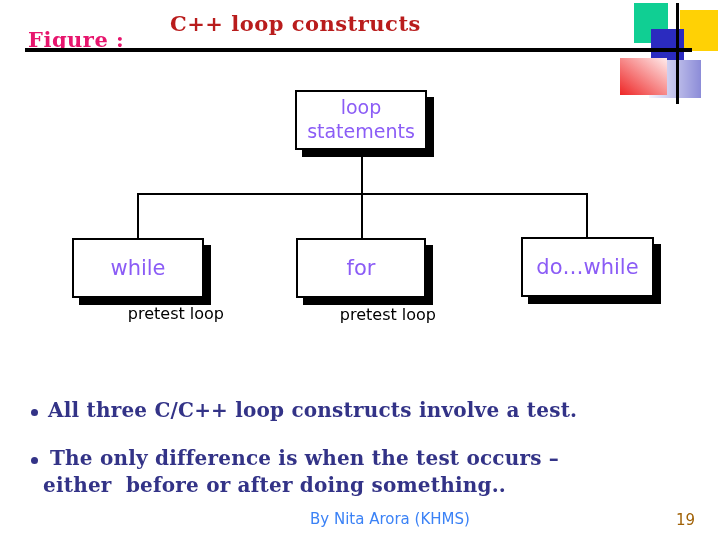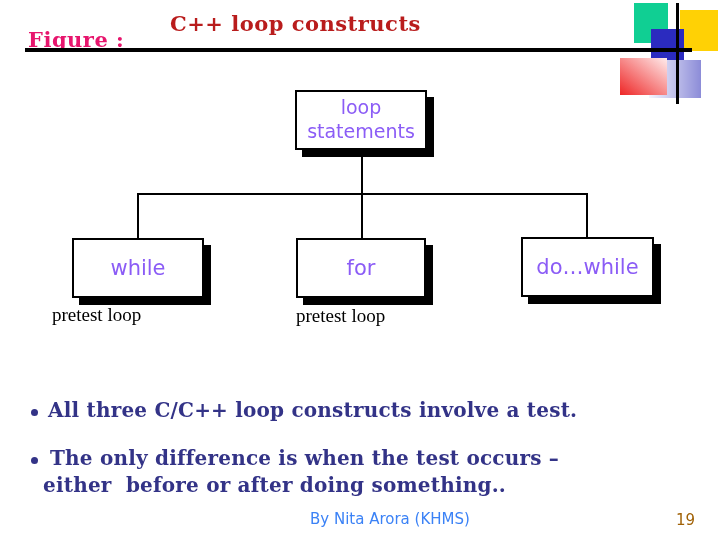--- a/index.html
+++ b/index.html
@@ -47,21 +47,21 @@
     position:absolute;z-index:2;background:#fff;border:2px solid #000;
     box-shadow:7px 7px 0 #000;
     display:flex;flex-direction:column;align-items:center;justify-content:center;
     text-align:center;font-size:21px;color:#8b5cf6;line-height:1.25;
   }
   .node-root   {left:295px;top:90px;width:128px;height:56px;font-size:19px;}
   .node-while  {left:72px; top:238px;width:128px;height:56px;}
   .node-for    {left:296px;top:238px;width:126px;height:56px;text-align:center;}
   .node-dowhile{left:521px;top:237px;width:129px;height:56px;}
 
-  .sublabel{position:absolute;z-index:2;font-size:19px;color:#000;text-align:left;white-space:pre;font-family:Liberation Serif, serif;}
+  .sublabel{position:absolute;z-index:2;font-size:16px;color:#000;text-align:right;white-space:pre;}
   .sub-while  {left:52px; top:304px;width:172px;}
   .sub-for    {left:296px;top:305px;width:140px;}
   .sub-dowhile{left:514px;top:304px;width:162px;}
 
   
   .bullet-text{
     position:absolute;color:#333387;font-family:"DejaVu Serif", serif;
     font-weight:bold;font-size:20px;white-space:pre;letter-spacing:0.2px;
   }
   .b1-line1{left:48px;top:398px;}

